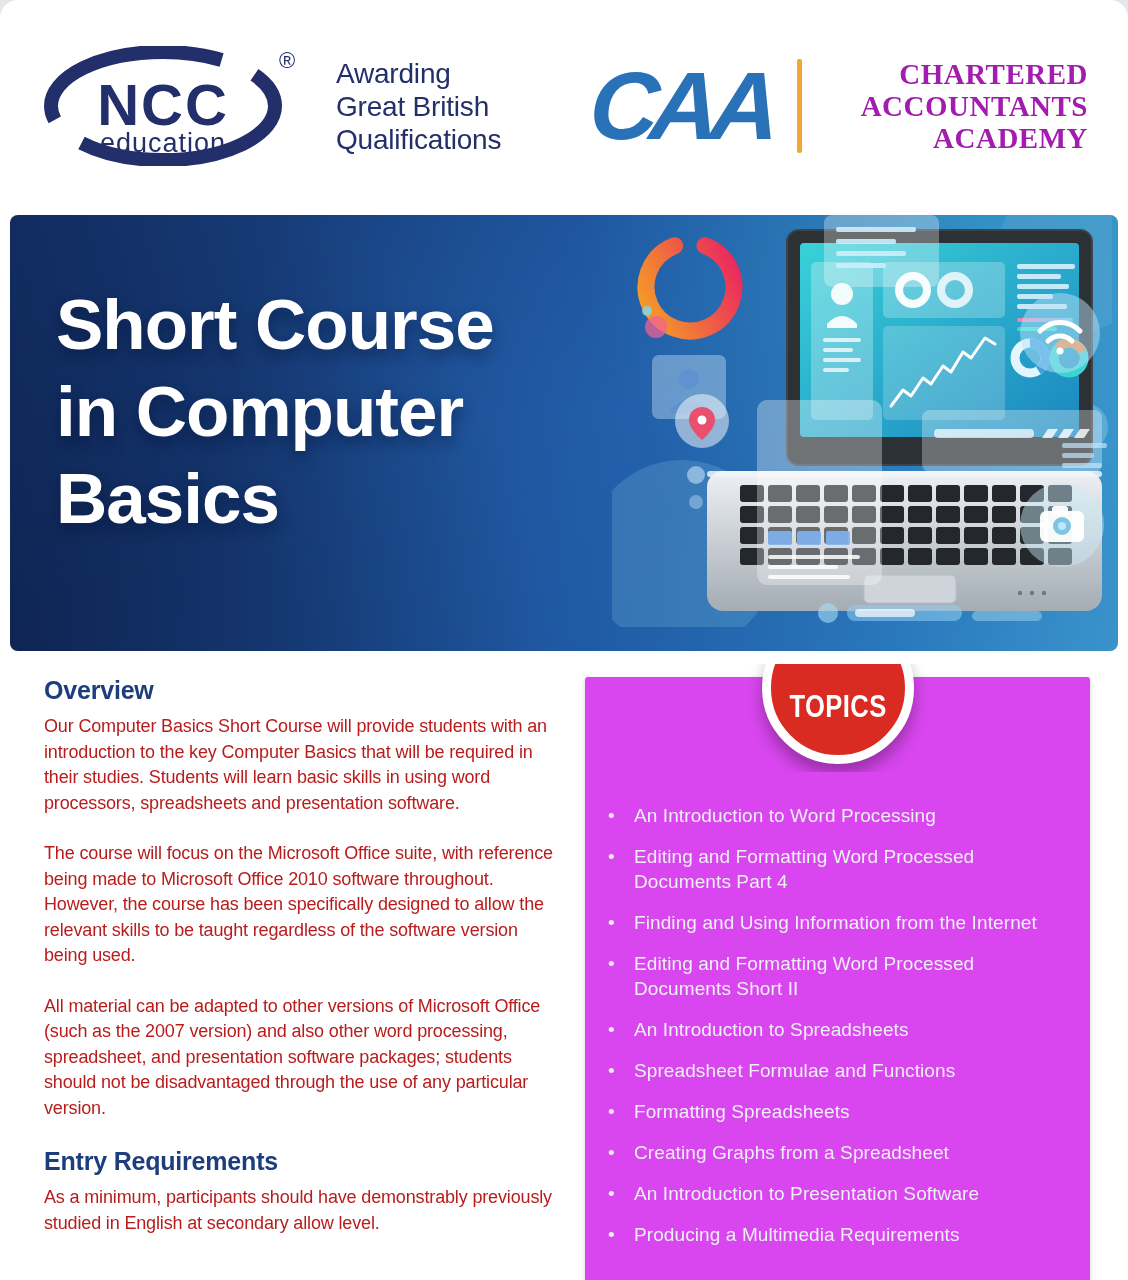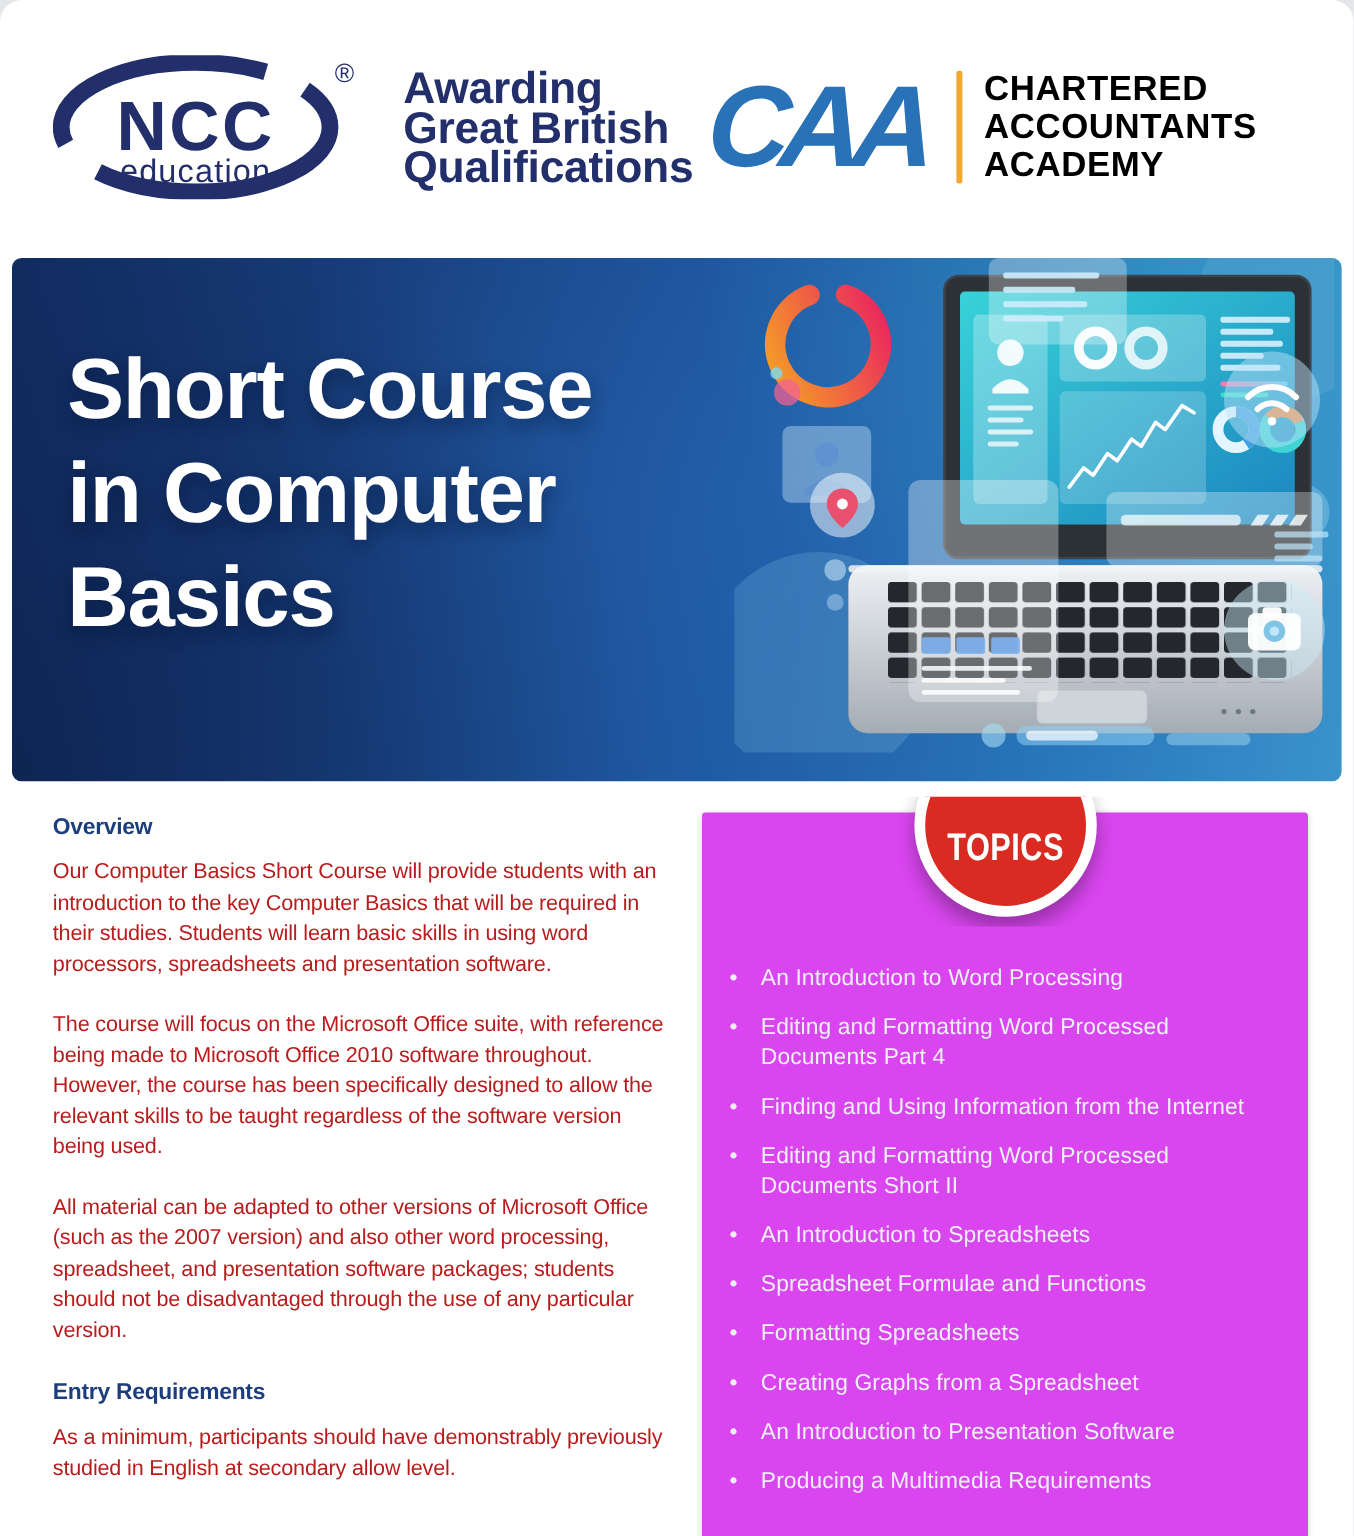--- a/index.html
+++ b/index.html
@@ -7,30 +7,30 @@
   .page{
     position:relative;width:1128px;height:1280px;margin:0 auto;
     background:#ffffff;border-radius:18px 18px 0 0;overflow:hidden;
     font-family:"Liberation Sans",sans-serif;
   }
 
   
   .header{height:212px;display:flex;align-items:center;justify-content:space-between;padding:0 40px 0 44px;}
   .ncc-group{display:flex;align-items:center;}
   .ncc-logo{display:block;}
-  .ncc-tagline{margin-left:34px;color:#232f6b;font-weight:bold;font-size:37px;line-height:33px;letter-spacing:-0.2px;}
+  .ncc-tagline{margin-left:34px;color:#232f6b;font-weight:normal;font-size:28px;line-height:33px;letter-spacing:-0.2px;}
   .caa-group{display:flex;align-items:center;}
   .caa-acronym{
     font-size:96px;font-weight:bold;font-style:italic;color:#2a72b8;
     letter-spacing:-9px;line-height:1;transform:skewX(-4deg);padding-right:18px;
   }
   .caa-divider{width:5px;height:94px;background:#f0a832;border-radius:2px;margin:0 18px 0 8px;}
   .caa-name{
-    font-family:Liberation Sans, sans-serif;font-weight:bold;color:#000000;
-    font-size:29px;line-height:32px;text-align:left;letter-spacing:0.5px;min-width:268px;
+    font-family:Liberation Serif, serif;font-weight:bold;color:#a21caf;
+    font-size:29px;line-height:32px;text-align:right;letter-spacing:0.5px;min-width:268px;
   }
 
   
   .banner{
     position:relative;margin:3px 10px 0 10px;height:436px;border-radius:8px;overflow:hidden;
     background:linear-gradient(102deg,#122e63 0%,#18407f 28%,#1d57a0 55%,#2a7abd 82%,#3a93cb 100%);
   }
   .banner::before{
     content:"";position:absolute;inset:0;
     background:
@@ -42,21 +42,21 @@
     position:absolute;left:46px;top:66px;z-index:3;margin:0;
     color:#ffffff;font-size:71px;font-weight:bold;line-height:87px;letter-spacing:-1px;
     text-shadow:0 7px 14px rgba(4,16,48,0.45);
   }
   .banner-title span{display:block;}
   .illustration{position:absolute;right:6px;top:0;z-index:2;}
 
   
   .content{display:flex;padding:24px 38px 0 44px;}
   .left-col{width:521px;}
-  .left-col h2{margin:0 0 9px 0;color:#1d3e7c;font-size:19px;line-height:30px;letter-spacing:-0.2px;}
+  .left-col h2{margin:0 0 9px 0;color:#1d3e7c;font-size:25px;line-height:30px;letter-spacing:-0.2px;}
   .left-col p{margin:0 0 25px 0;color:#b91c1c;font-size:18px;line-height:25.5px;letter-spacing:-0.15px;}
   .left-col .entry-heading{margin-top:3px;}
 
   
   .topics-box{
     position:relative;width:505px;margin-left:20px;margin-top:2px;height:620px;
     background:#d946ef;border-radius:3px;box-shadow:0 2px 5px rgba(0,0,0,0.18);
   }
   .badge-wrap{
     position:absolute;top:-13px;left:50%;transform:translateX(-50%);

